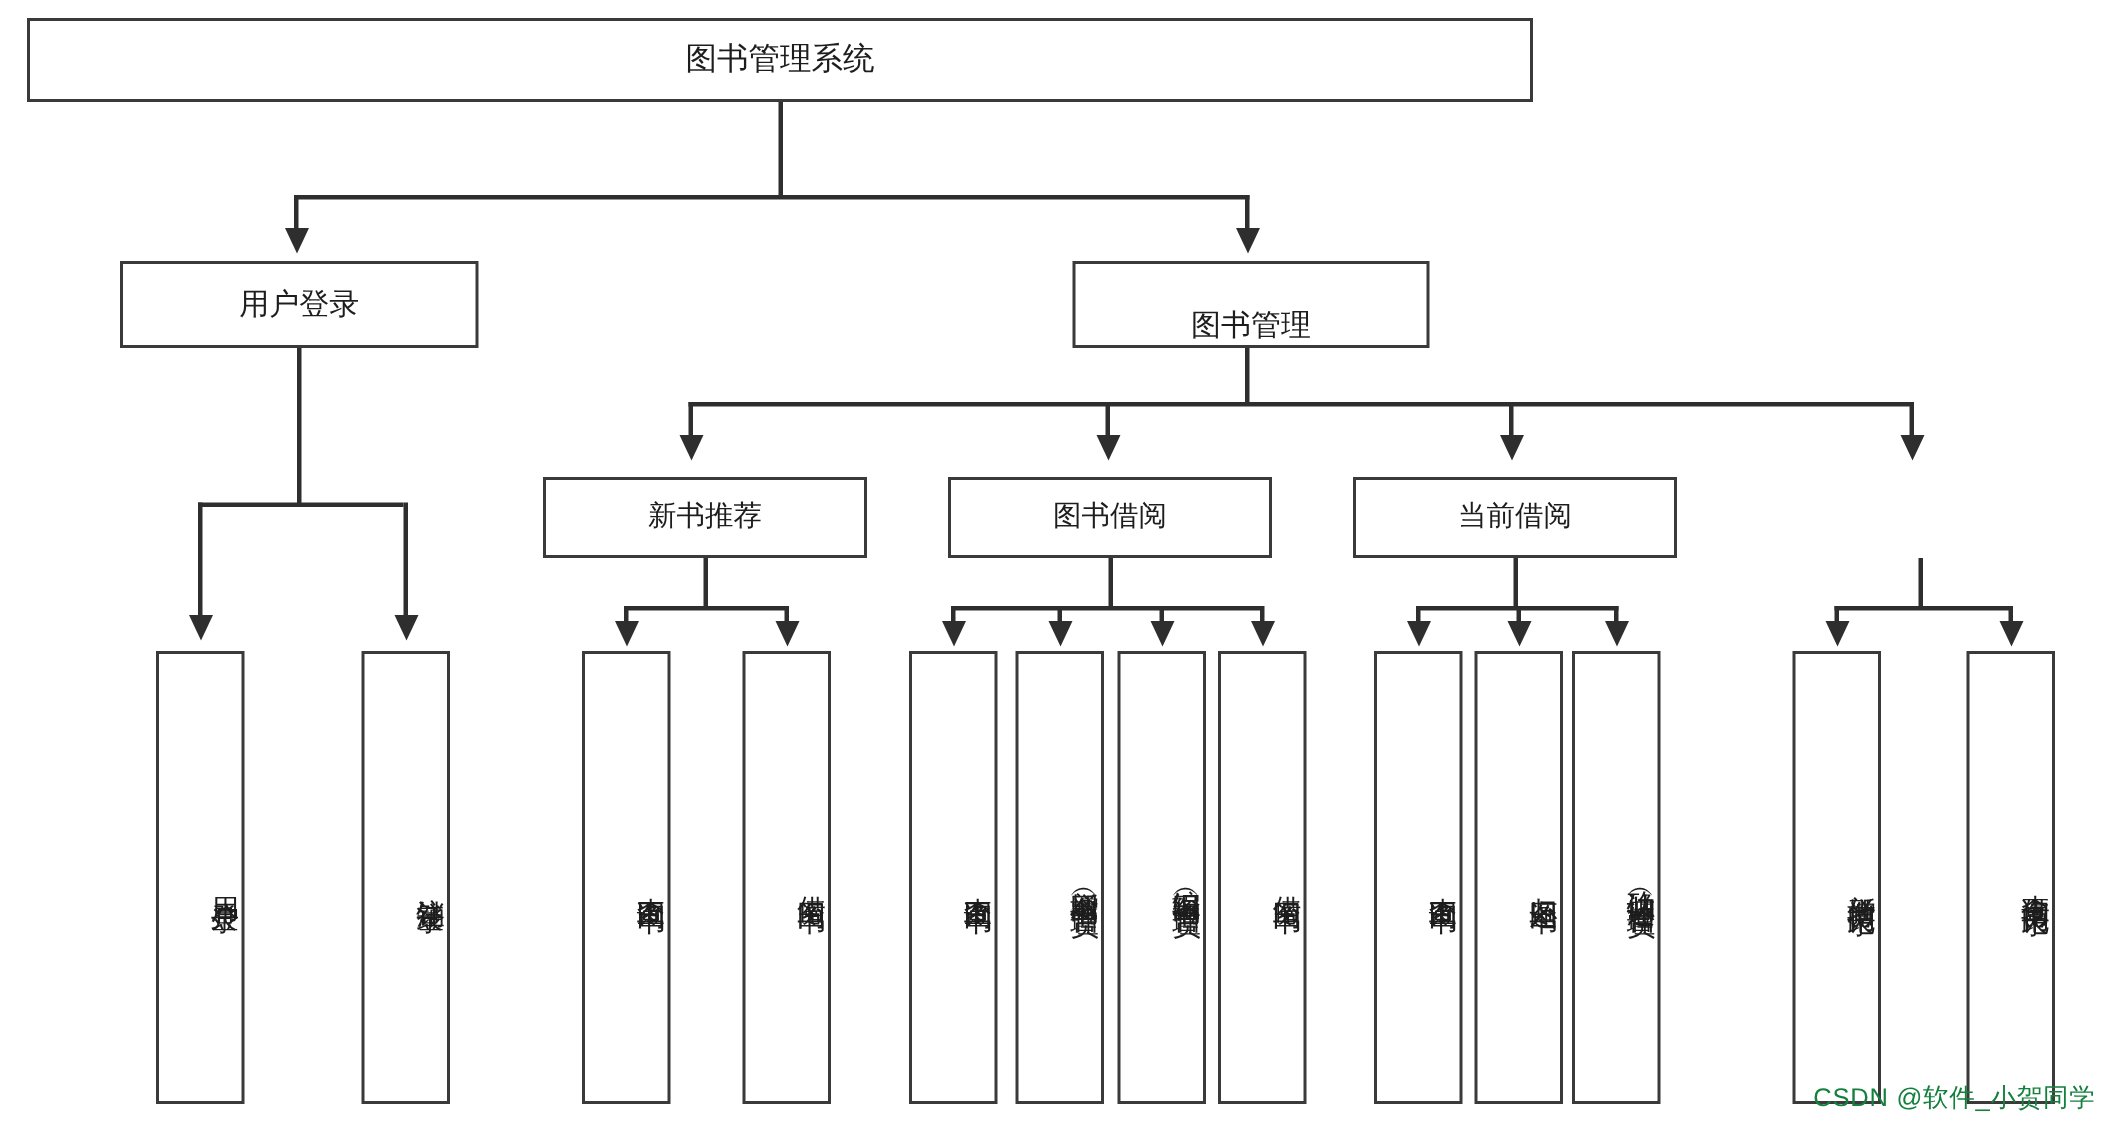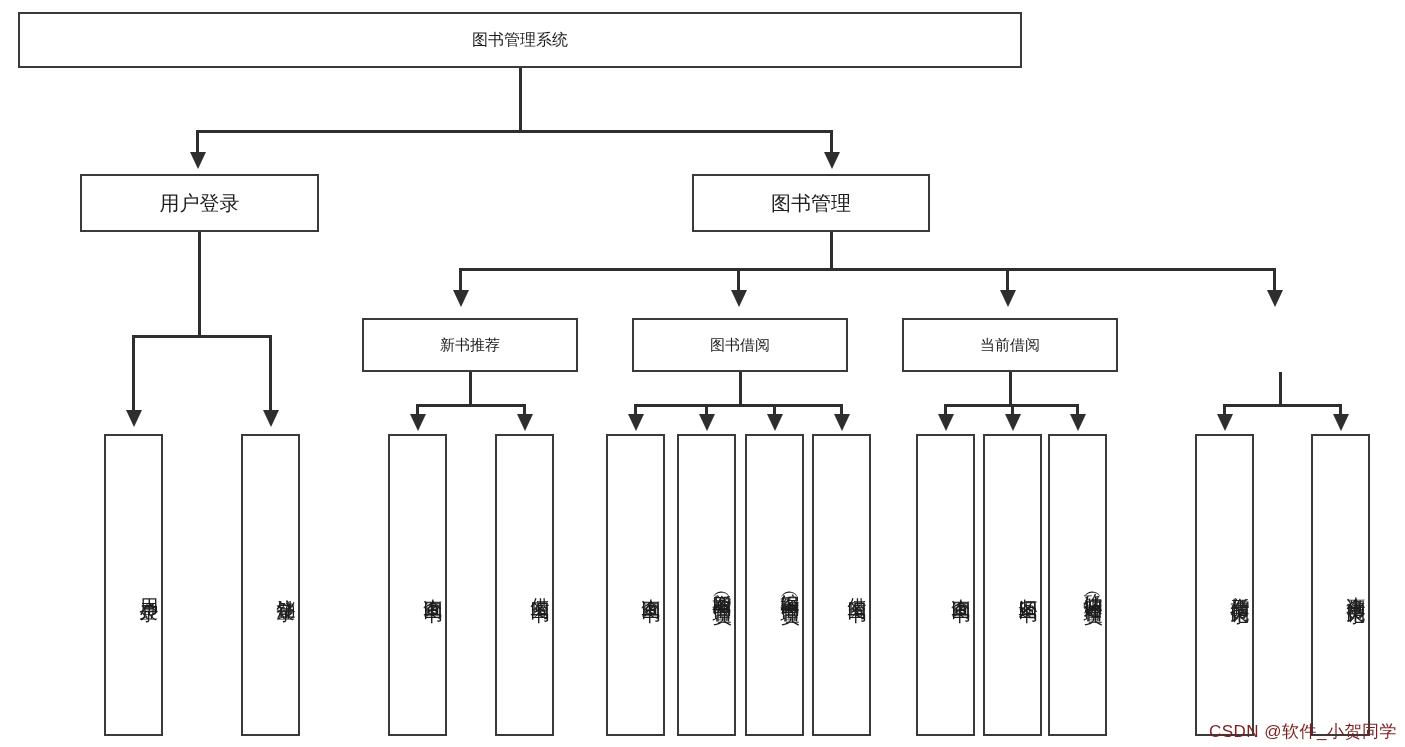--- a/index.html
+++ b/index.html
@@ -25,27 +25,27 @@
     border: 2px solid #3a3a3a;
     background: #ffffff;
     display: flex;
     align-items: center;
     justify-content: center;
     color: #1d1d1d;
     line-height: 1.25;
     text-align: center;
   }
   .node.root {
-    font-size: 16px;
+    font-size: 21px;
   }
   .node.lvl2 {
     font-size: 20px;
   }
   .node.lvl3 {
-    font-size: 15px;
+    font-size: 19px;
   }
   .node.leaf {
     font-size: 19px;
     writing-mode: vertical-rl;
     text-orientation: upright;
     padding: 14px 0 10px 0;
     align-items: flex-start;
     justify-content: center;
     letter-spacing: 2px;
   }
@@ -72,21 +72,21 @@
     border-right: 8px solid transparent;
     border-top: 17px solid #2e2e2e;
   }
 
   
   #watermark {
     position: absolute;
     right: 8px;
     bottom: 4px;
     font-size: 17px;
-    color: #7f1d1d;
+    color: #15803d;
     white-space: nowrap;
     letter-spacing: 0.5px;
   }
 </style>
 </head>
 <body>
 
 <div id="canvas">
 
   <div class="node root" style="left:18px; top:12px; width:1004px; height:56px;">
@@ -98,21 +98,21 @@
   <div class="ln h" style="left:196px; top:130px; width:637px; height:3px;"></div>
 
   <div class="ln v" style="left:196px; top:130px; width:3px; height:25px;"></div>
   <div class="arrow" style="left:190px; top:152px;"></div>
   <div class="ln v" style="left:830px; top:130px; width:3px; height:25px;"></div>
   <div class="arrow" style="left:824px; top:152px;"></div>
 
   <div class="node lvl2" style="left:80px; top:174px; width:239px; height:58px;">
     <span>用户登录</span>
   </div>
-  <div class="node lvl2" style="left:692px; top:174px; width:238px; height:58px;">
+  <div class="node lvl2" style="left:715px; top:174px; width:238px; height:58px;align-items:flex-end;">
     <span>图书管理</span>
   </div>
 
   <div class="ln v" style="left:198px; top:232px; width:3px; height:105px;"></div>
   <div class="ln h" style="left:132px; top:335px; width:137px; height:3px;"></div>
   <div class="ln v" style="left:132px; top:335px; width:3px; height:77px;"></div>
   <div class="arrow" style="left:126px; top:410px;"></div>
   <div class="ln v" style="left:269px; top:335px; width:3px; height:77px;"></div>
   <div class="arrow" style="left:263px; top:410px;"></div>
 

